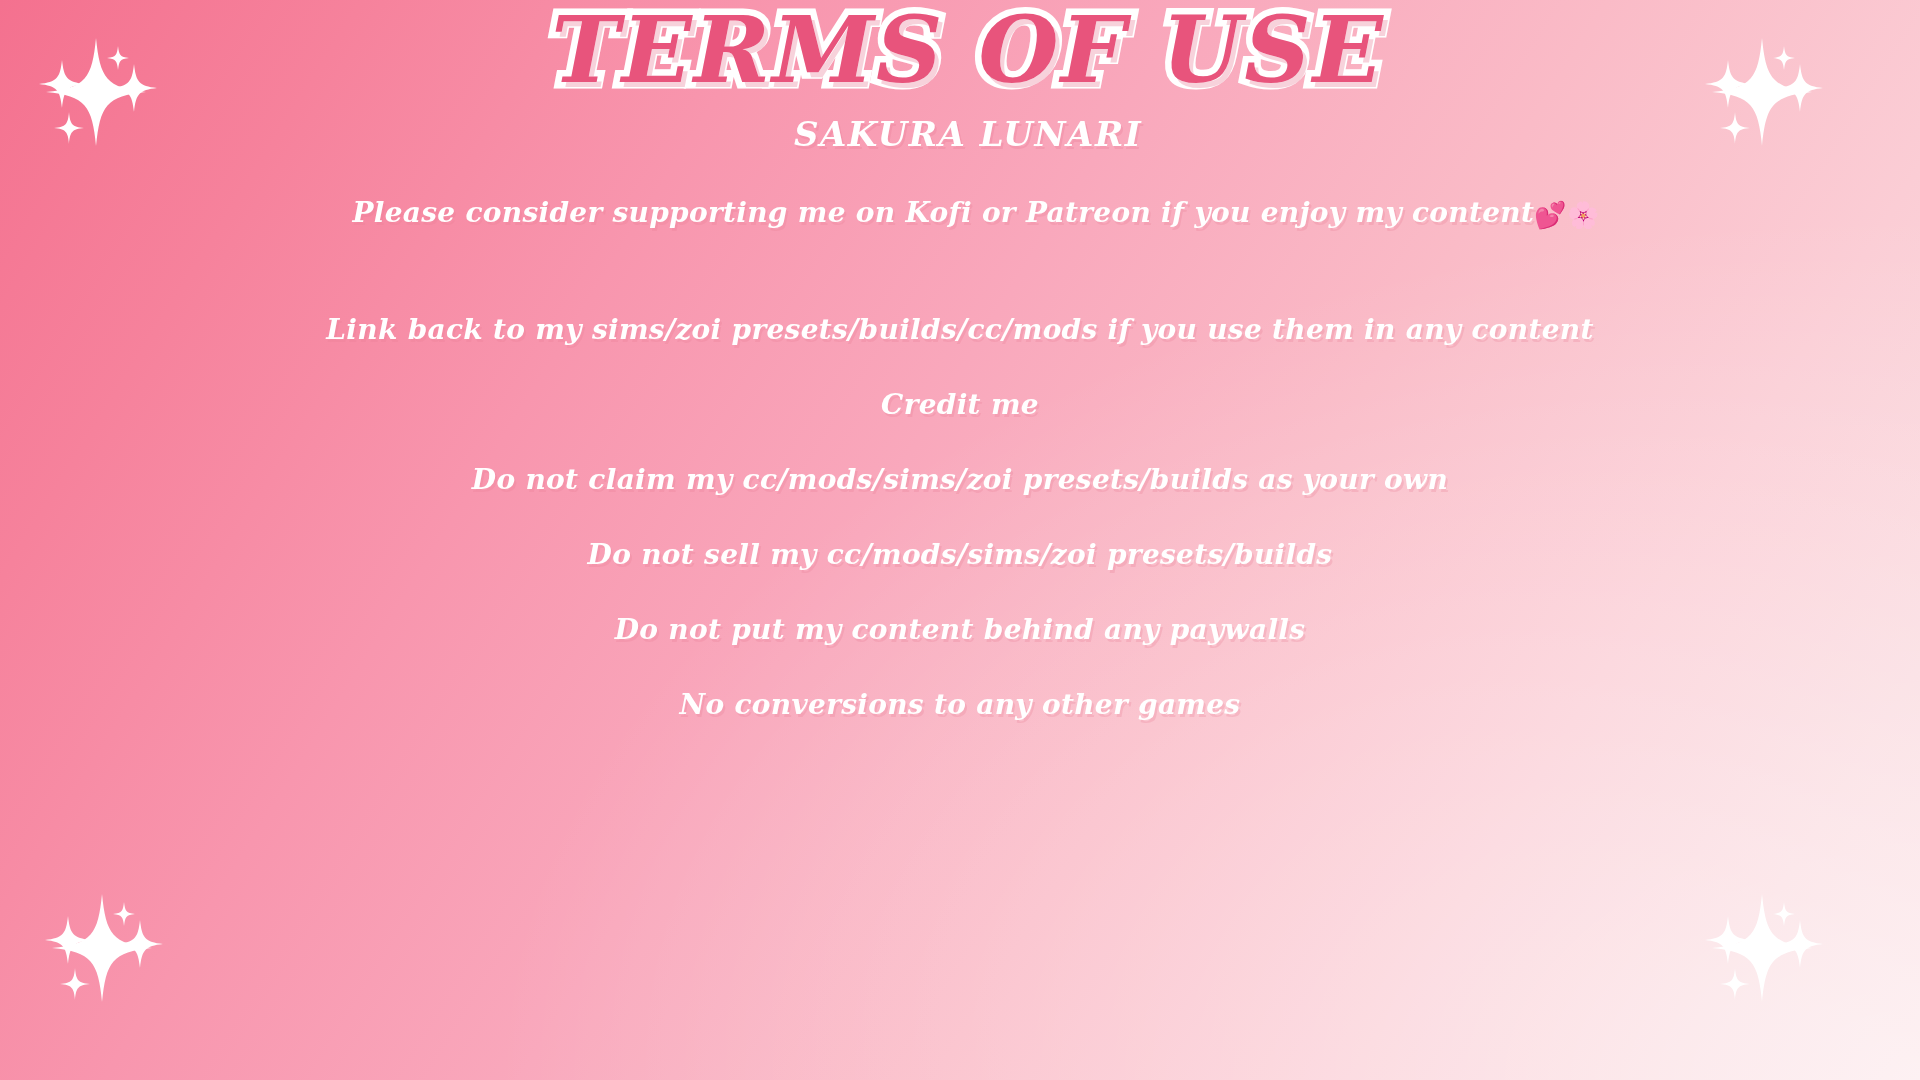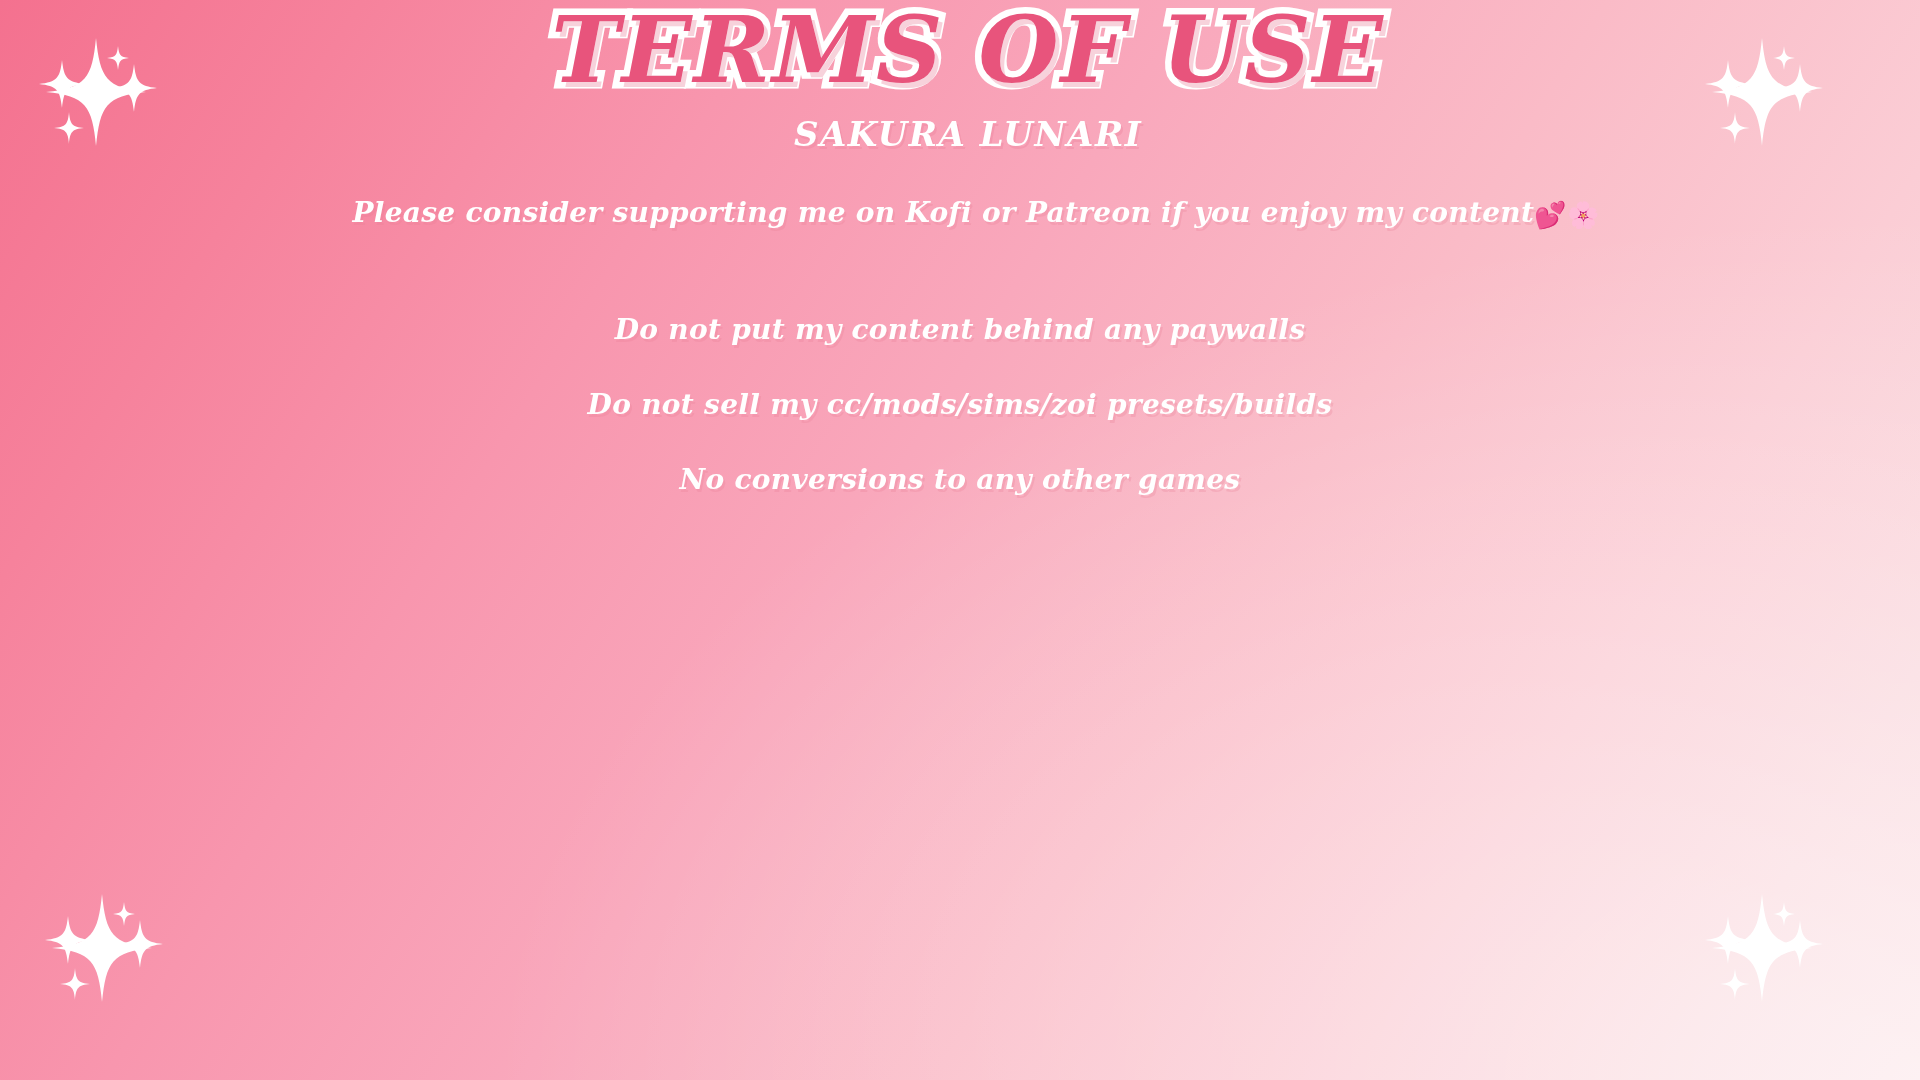--- a/index.html
+++ b/index.html
@@ -186,18 +186,21 @@
   <div id="headline-block">
     <h1 id="page-title">TERMS OF USE</h1>
     <div id="page-subtitle">SAKURA LUNARI</div>
   </div>
 
   <div id="support-line">
     <span>Please consider supporting me on Kofi or Patreon if you enjoy my content</span><span class="emoji">💕</span><span class="emoji">🌸</span>
   </div>
 
   <ul id="terms-list">
+    <li>Link back to my sims/zoi presets/builds/cc/mods if you use them in any content</li>
+    <li>Credit me</li>
+    <li>Do not claim my cc/mods/sims/zoi presets/builds as your own</li>
+    <li>Do not sell my cc/mods/sims/zoi presets/builds</li>
     <li>Do not put my content behind any paywalls</li>
-    <li>Do not sell my cc/mods/sims/zoi presets/builds</li>
     <li>No conversions to any other games</li>
   </ul>
 
 </div>
 
 </body></html>

